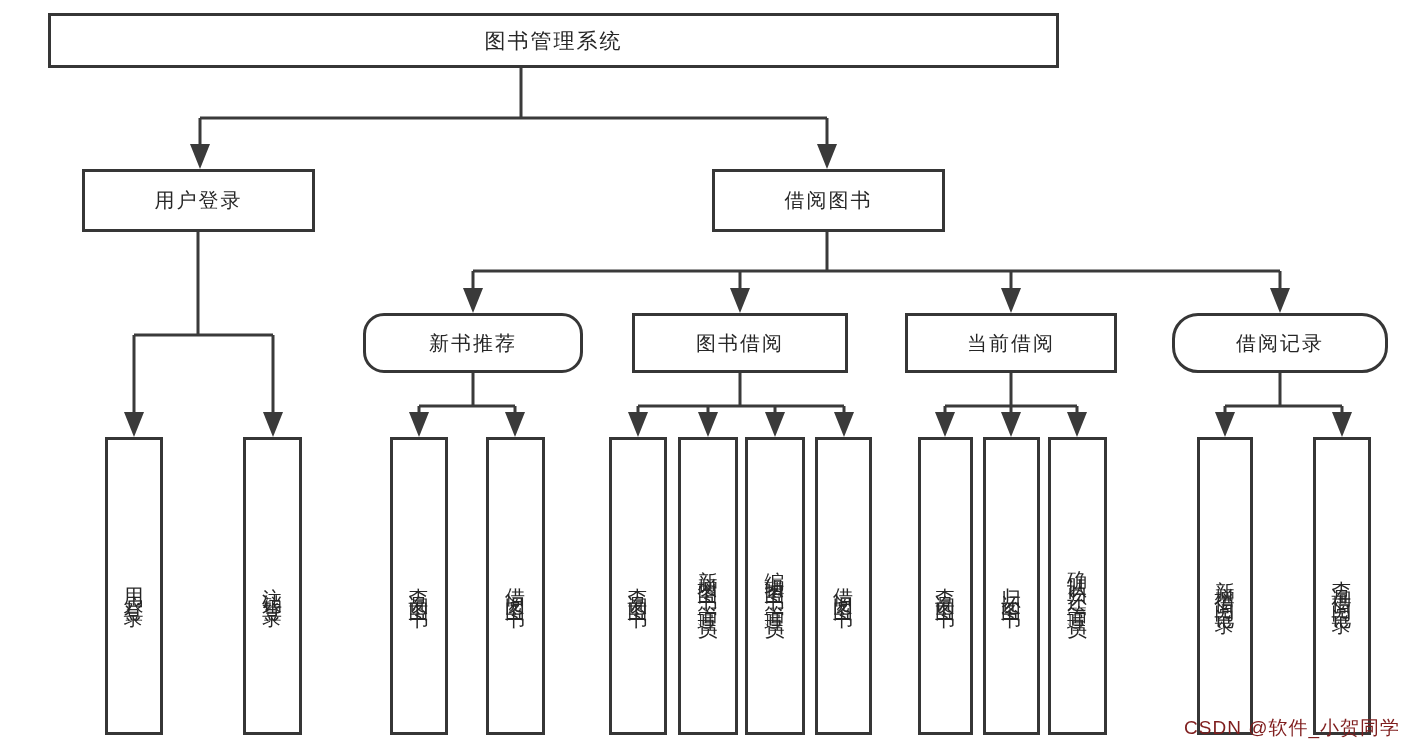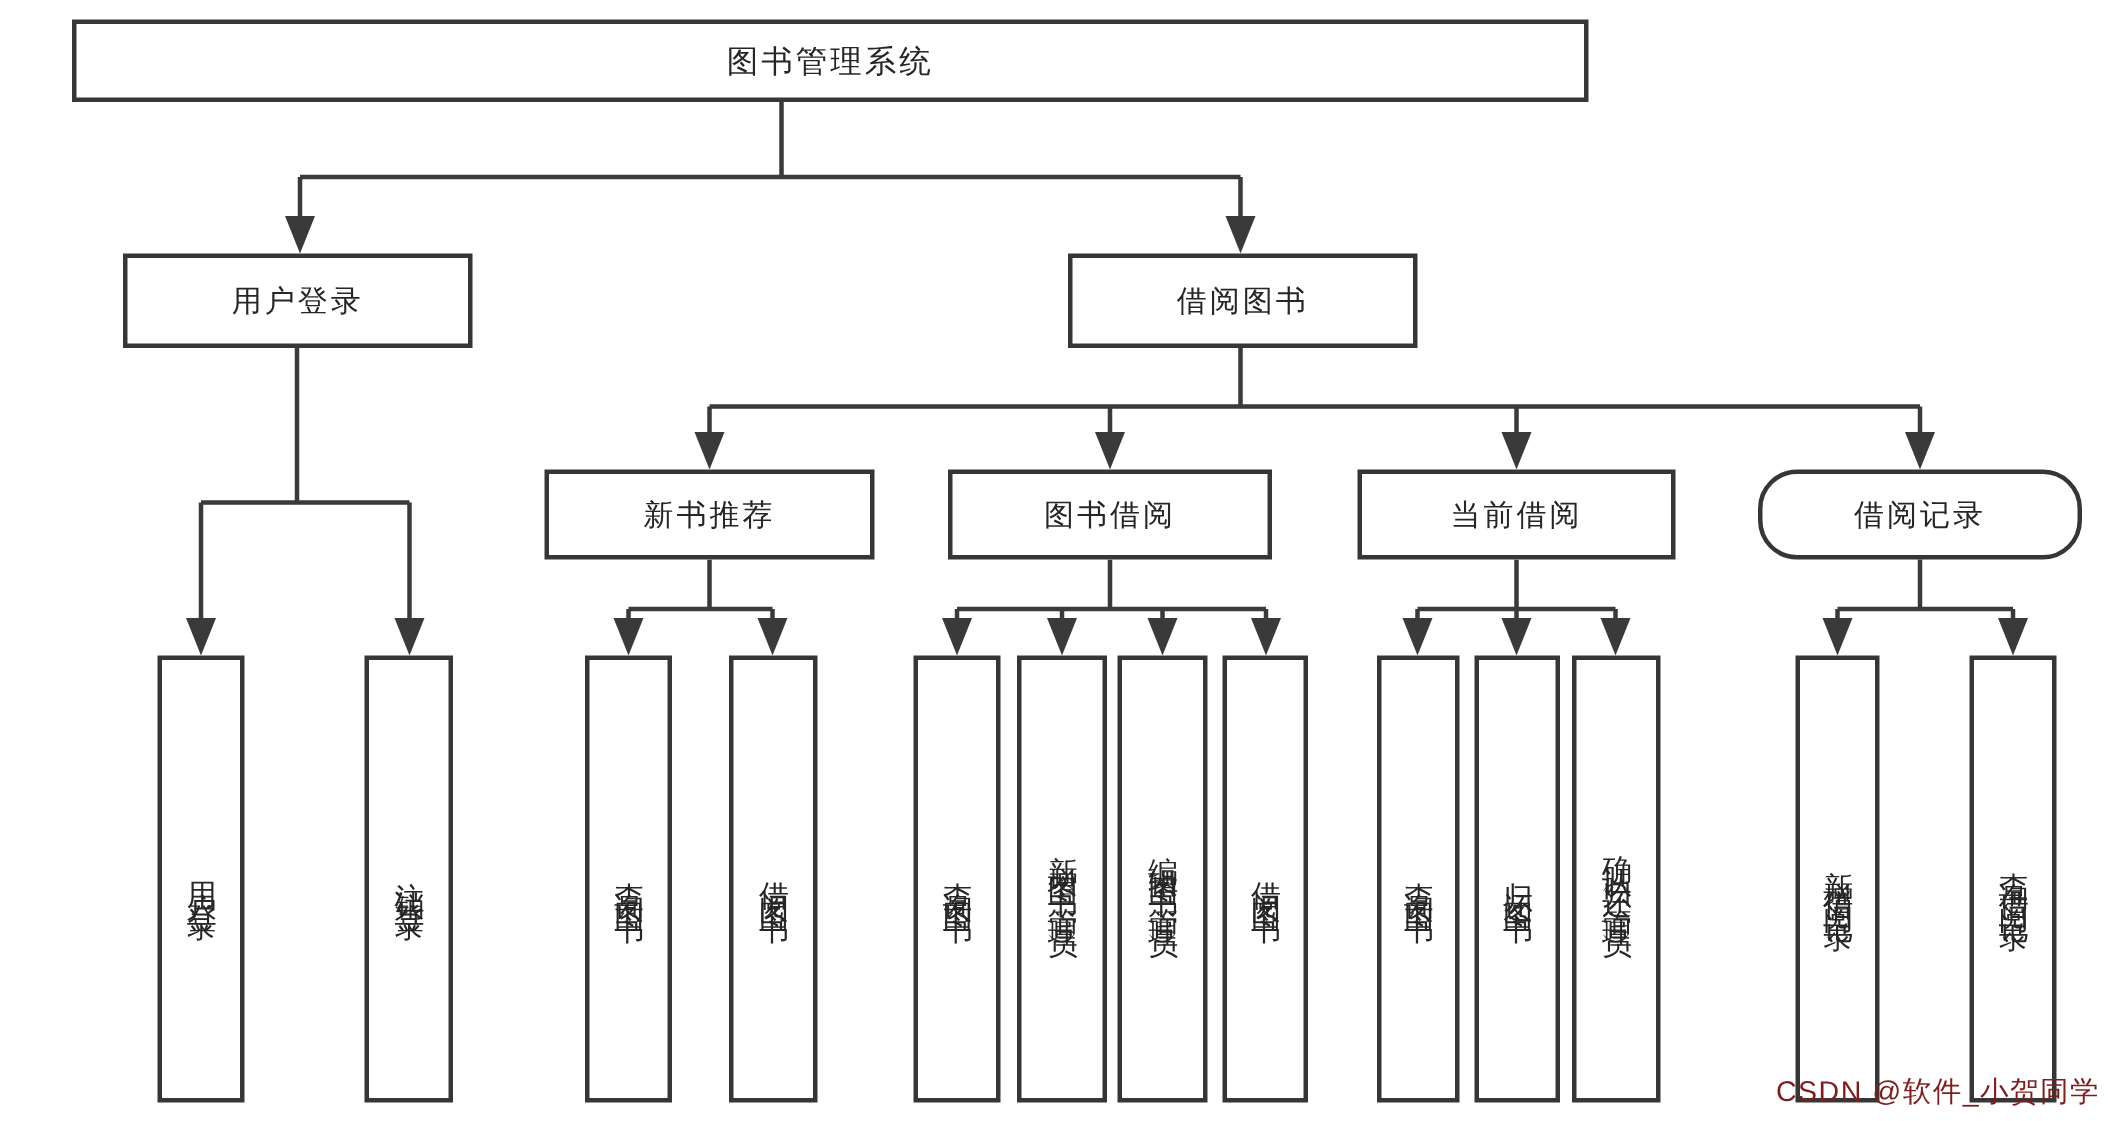--- a/index.html
+++ b/index.html
@@ -94,21 +94,21 @@
     <path d="M1280 373 V406 M1225 406 H1342 M1225 406 V414 M1342 406 V414"></path>
     <polygon points="1215,412 1235,412 1225,437"></polygon>
     <polygon points="1332,412 1352,412 1342,437"></polygon>
   </svg>
 
   <div class="node root-node" style="left:14px; top:13px; width:1011px; height:55px;margin-left:34px;">图书管理系统</div>
 
   <div class="node" style="left:82px; top:169px; width:233px; height:63px;">用户登录</div>
   <div class="node" style="left:712px; top:169px; width:233px; height:63px;">借阅图书</div>
 
-  <div class="node" style="left:363px; top:313px; width:220px; height:60px;">新书推荐</div>
+  <div class="node" style="left:363px; top:313px; width:220px; height:60px;border-radius:21px;">新书推荐</div>
   <div class="node" style="left:905px; top:313px; width:212px; height:60px;">当前借阅</div>
   <div class="node" style="left:632px; top:313px; width:216px; height:60px;">图书借阅</div>
   <div class="node" style="left:1172px; top:313px; width:216px; height:60px;border-radius:26px;">借阅记录</div>
 
   <div class="node leaf" style="left:105px; top:437px; width:58px; height:298px;">
     <span>用户登录</span>
   </div>
   <div class="node leaf" style="left:243px; top:437px; width:59px; height:298px;">
     <span>注销登录</span>
   </div>

